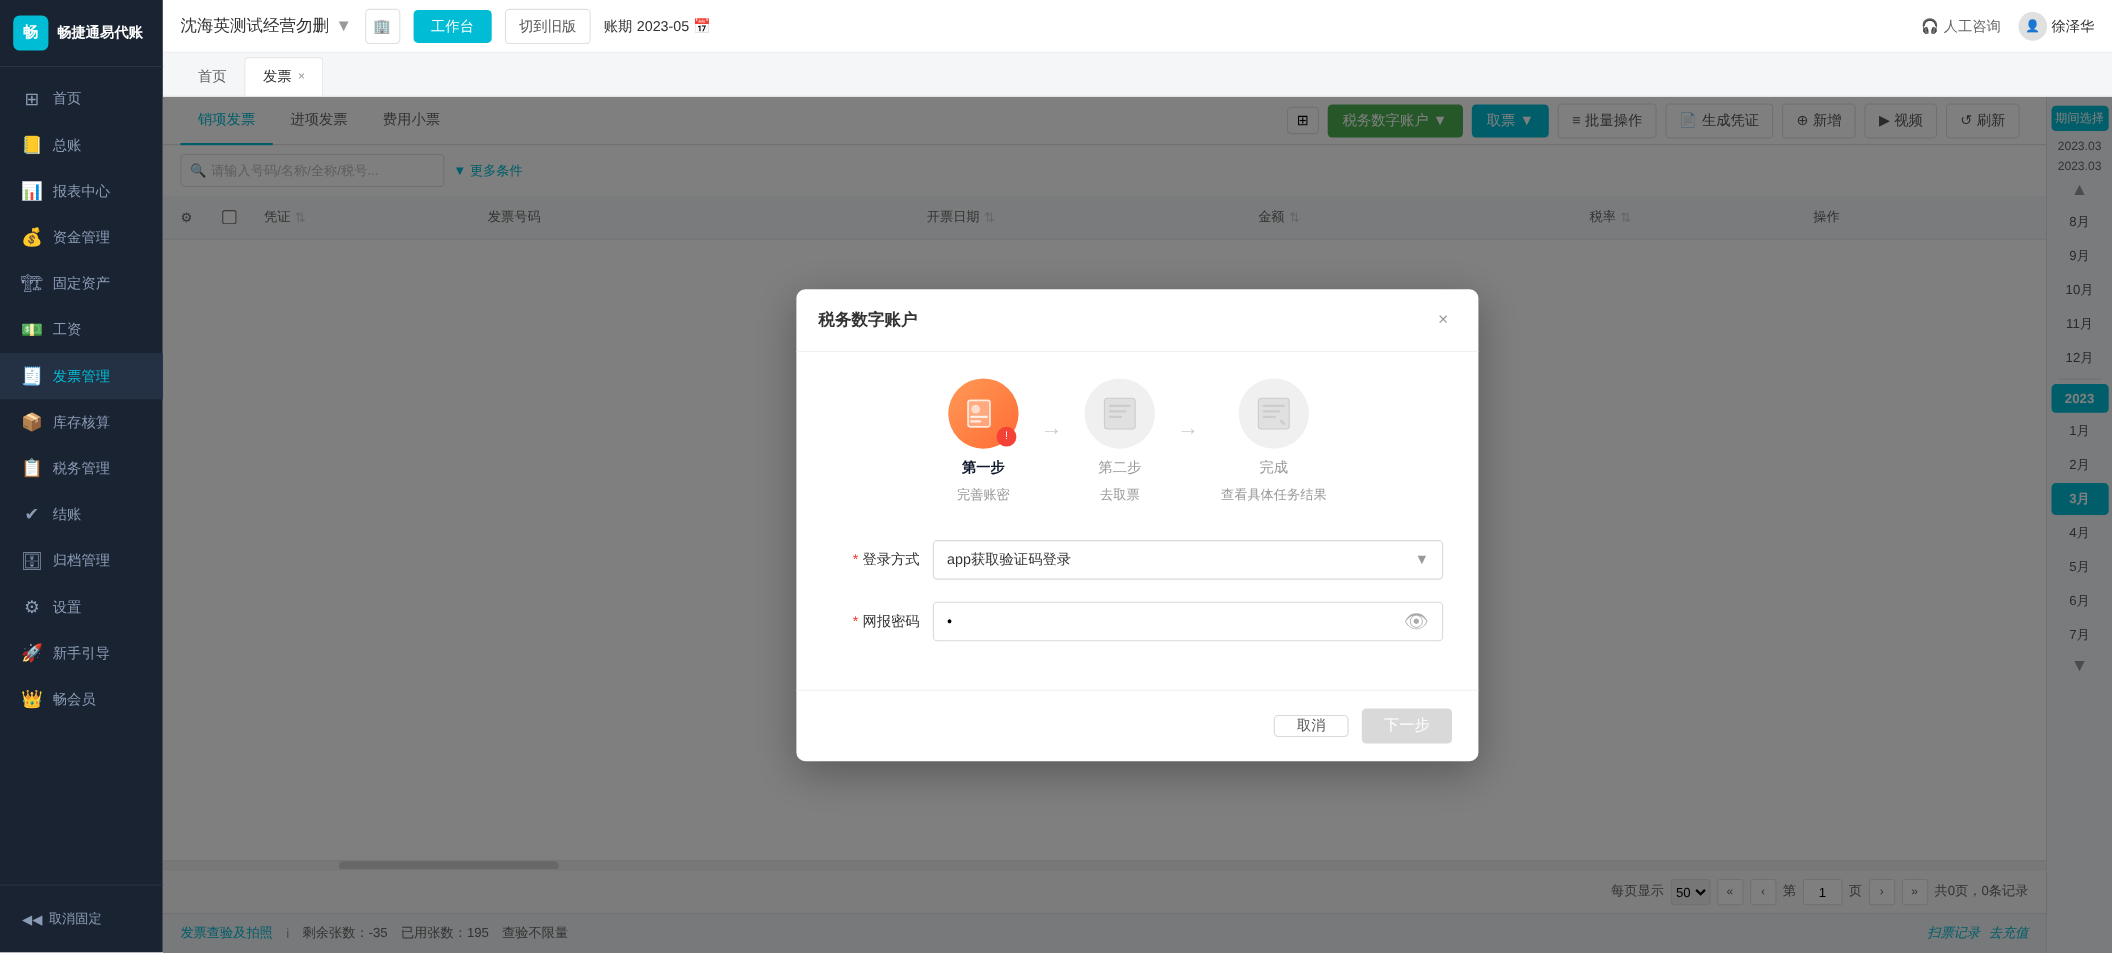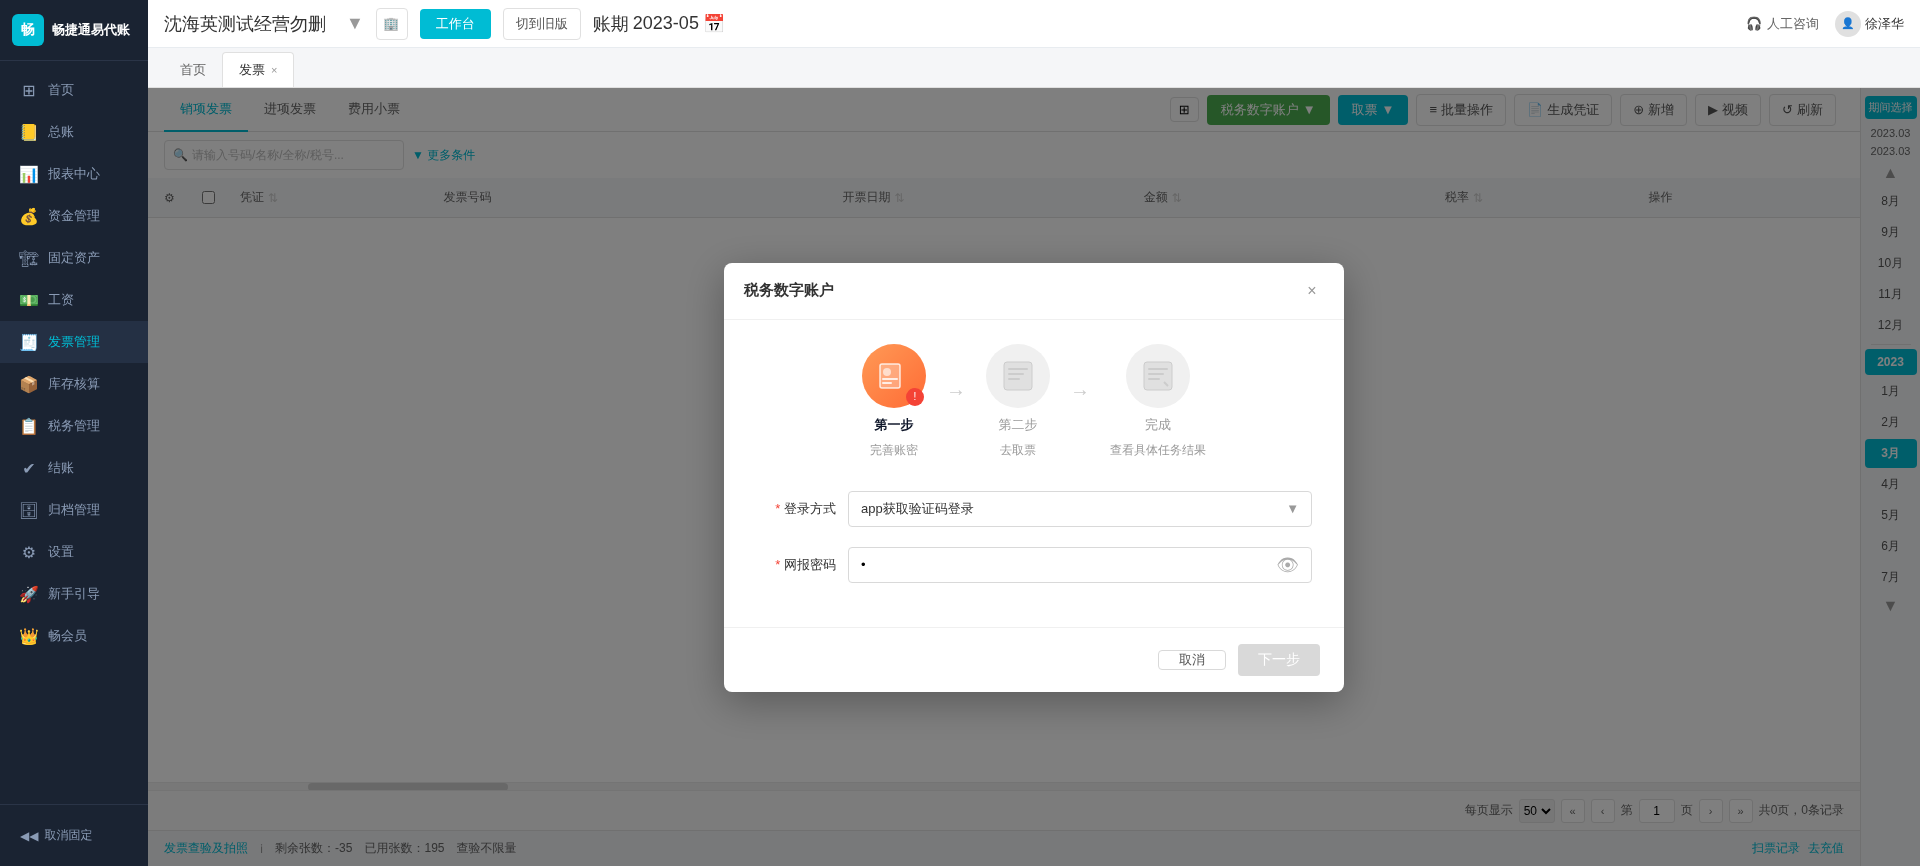--- a/index.html
+++ b/index.html
@@ -19,26 +19,26 @@
     .sidebar-item-icon { width: 18px; height: 18px; display: flex; align-items: center; justify-content: center; font-size: 16px; }
     .sidebar-item-label { font-size: 13px; }
     .sidebar-bottom { padding: 12px 0; border-top: 1px solid #2a3447; }
     .sidebar-cancel-fixed { display: flex; align-items: center; gap: 6px; padding: 10px 20px; color: #8a9bb5; cursor: pointer; font-size: 12px; }
 
     
     .main-content { flex: 1; display: flex; flex-direction: column; overflow: hidden; }
 
     
     .topbar { height: 48px; background: #ffffff; border-bottom: 1px solid #e8ecf0; display: flex; align-items: center; padding: 0 16px; gap: 12px; flex-shrink: 0; }
-    .topbar-company { display: flex; align-items: center; gap: 20px; color: #333; font-size: 18px; cursor: pointer; }
+    .topbar-company { display: flex; align-items: center; gap: 6px; color: #333; font-size: 15px; cursor: pointer; }
     .topbar-company-arrow { color: #999; }
     .topbar-icon-btn { width: 32px; height: 32px; border: 1px solid #e0e0e0; border-radius: 4px; display: flex; align-items: center; justify-content: center; cursor: pointer; color: #666; }
     .topbar-workspace { background: #00bcd4; color: white; padding: 6px 16px; border-radius: 4px; cursor: pointer; font-size: 13px; }
     .topbar-switch { border: 1px solid #e0e0e0; padding: 6px 12px; border-radius: 4px; cursor: pointer; font-size: 13px; color: #555; }
-    .topbar-period { display: flex; align-items: center; gap: 4px; font-size: 18px; color: #333; }
+    .topbar-period { display: flex; align-items: center; gap: 4px; font-size: 13px; color: #333; }
     .topbar-right { margin-left: auto; display: flex; align-items: center; gap: 16px; }
     .topbar-help { display: flex; align-items: center; gap: 4px; color: #666; cursor: pointer; font-size: 13px; }
     .topbar-user { display: flex; align-items: center; gap: 4px; color: #333; cursor: pointer; font-size: 13px; }
     .topbar-user-avatar { width: 26px; height: 26px; border-radius: 50%; background: #e0e0e0; display: flex; align-items: center; justify-content: center; font-size: 11px; color: #666; }
 
     
     .page-tabs { height: 40px; background: #f5f6f8; border-bottom: 1px solid #e0e0e0; display: flex; align-items: flex-end; padding: 0 16px; gap: 0; flex-shrink: 0; }
     .page-tab { padding: 8px 16px; font-size: 13px; cursor: pointer; color: #666; border-radius: 4px 4px 0 0; display: flex; align-items: center; gap: 6px; }
     .page-tab.active { background: #ffffff; color: #333; border: 1px solid #e0e0e0; border-bottom: none; }
     .page-tab-close { color: #999; font-size: 11px; cursor: pointer; }
@@ -87,21 +87,21 @@
     
     .status-bar { height: 40px; background: #f9f9f9; border-top: 1px solid #e8e8e8; display: flex; align-items: center; padding: 0 16px; gap: 16px; flex-shrink: 0; font-size: 12px; color: #666; }
 
     
     .pagination { display: flex; align-items: center; gap: 6px; font-size: 12px; color: #666; }
     .pagination-btn { width: 24px; height: 24px; border: 1px solid #e0e0e0; border-radius: 3px; display: flex; align-items: center; justify-content: center; cursor: pointer; background: white; font-size: 11px; }
     .pagination-input { width: 36px; height: 24px; border: 1px solid #e0e0e0; border-radius: 3px; text-align: center; font-size: 12px; }
 
     
     .bottom-bar { height: 36px; background: #f0f2f5; border-top: 1px solid #e0e0e0; display: flex; align-items: center; padding: 0 16px; gap: 12px; font-size: 12px; color: #666; flex-shrink: 0; }
-    .bottom-bar-right { margin-left: auto; display: flex; align-items: center; gap: 8px; }
+    .bottom-bar-right { margin-left: auto; display: flex; align-items: center; gap: 8px; font-style: italic; }
     .bottom-link { color: #00bcd4; cursor: pointer; }
 
     
     .modal-overlay { position: absolute; top: 0; left: 0; right: 0; bottom: 0; background: rgba(0,0,0,0.5); display: flex; align-items: center; justify-content: center; z-index: 100; }
 
     
     .modal { background: white; border-radius: 8px; width: 620px; box-shadow: 0 10px 40px rgba(0,0,0,0.3); display: flex; flex-direction: column; }
     .modal-header { display: flex; align-items: center; justify-content: space-between; padding: 16px 20px; border-bottom: 1px solid #f0f0f0; }
     .modal-title { font-size: 15px; font-weight: bold; color: #333; }
     .modal-close { width: 24px; height: 24px; display: flex; align-items: center; justify-content: center; cursor: pointer; color: #999; font-size: 16px; border-radius: 4px; }

